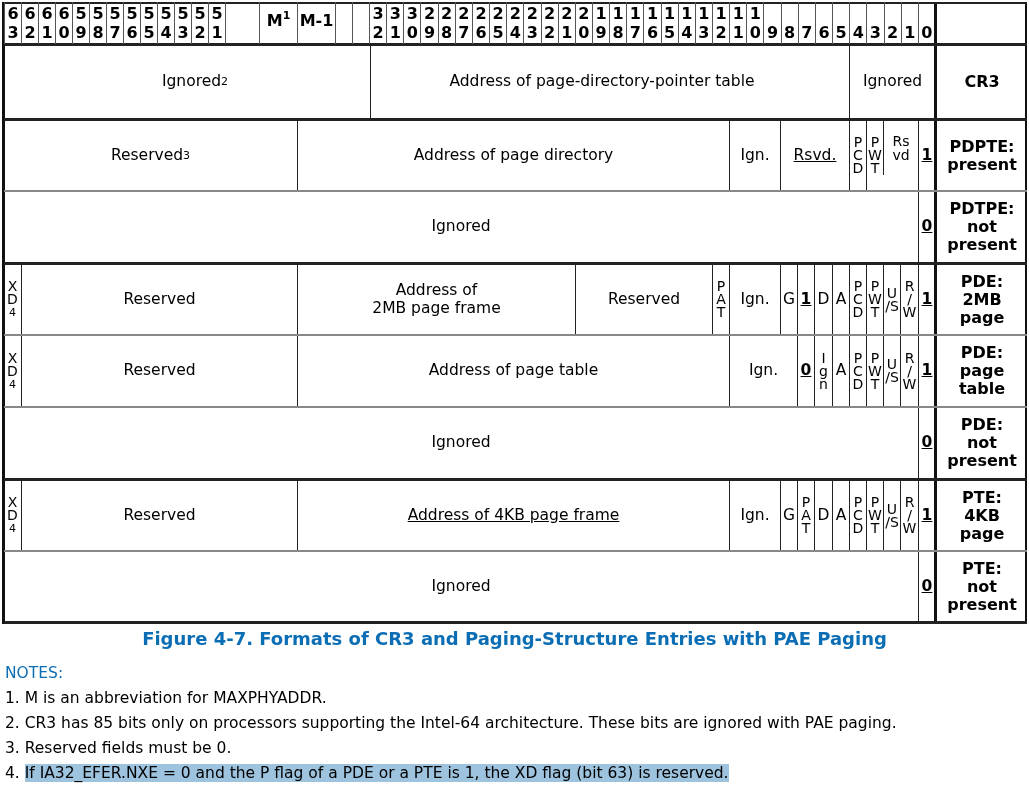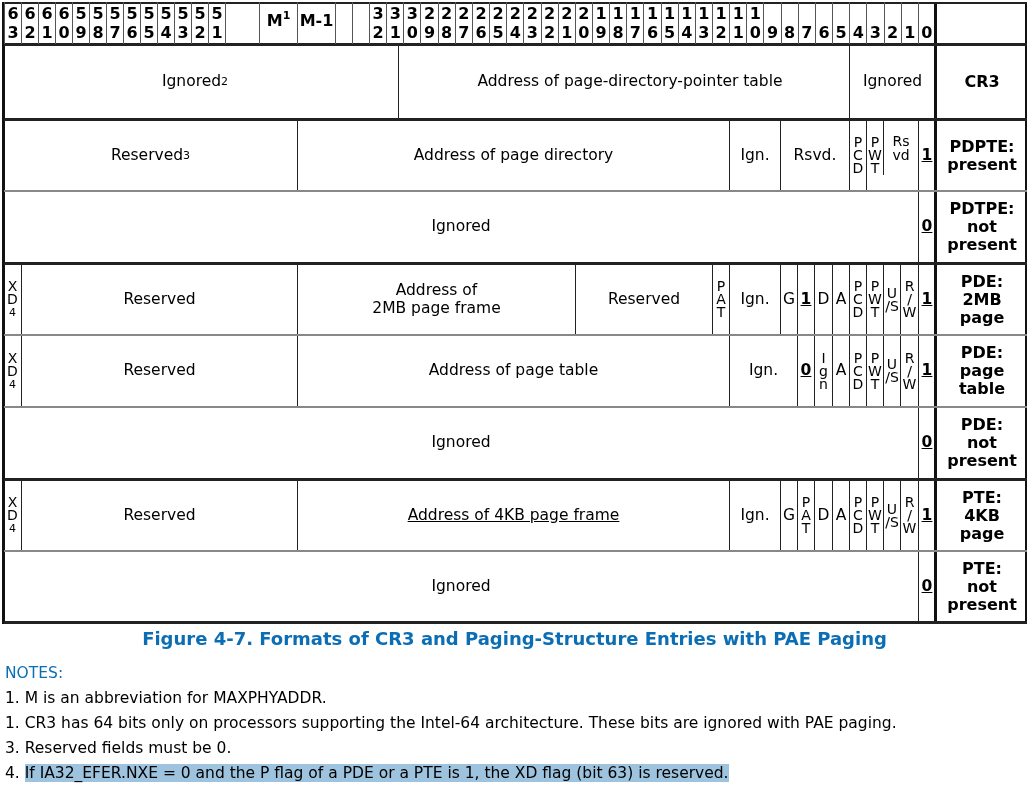--- a/index.html
+++ b/index.html
@@ -101,31 +101,31 @@
         <div class="hcell" style="left: 883.5px; width: 17.15px;"><span>&nbsp;<br>2</span></div>
         <div class="hcell" style="left: 900.65px; width: 17.15px;"><span>&nbsp;<br>1</span></div>
         <div class="hcell" style="left: 917.8px; width: 17.15px;"><span>&nbsp;<br>0</span></div>
       </div>
   </div>
 
   <div class="cell" style="left:4px;top:46px;width:382px;height:72px;border-left:none;">
       <span>Ignored</span>
       <sup>2</sup>
     </div>
-  <div class="cell" style="left:398px;top:46px;width:463px;height:72px;">Address of page-directory-pointer table</div>
+  <div class="cell" style="left:370px;top:46px;width:463px;height:72px;">Address of page-directory-pointer table</div>
   <div class="cell" style="left:849px;top:46px;width:86px;height:72px;">Ignored</div>
   <div class="lbl" style="top:46px;height:72px;">CR3</div>
 
   <div class="cell" style="left:4px;top:121px;width:293px;height:69px;border-left:none;">
       <span>Reserved</span>
       <sup>3</sup>
     </div>
   <div class="cell" style="left:297px;top:121px;width:432px;height:69px;">Address of page directory</div>
   <div class="cell" style="left:729px;top:121px;width:51px;height:69px;">Ign.</div>
-  <div class="cell" style="left:780px;top:121px;width:69px;height:69px;">Rsvd.</div>
+  <div class="cell" style="left:780px;top:121px;width:69px;height:69px;text-decoration:underline;">Rsvd.</div>
   <div class="cell vert" style="left:849px;top:121px;width:17px;height:69px;">
       <div>
         <span>P</span>
         <span>C</span>
         <span>D</span>
       </div>
     </div>
   <div class="cell vert" style="left:866px;top:121px;width:17px;height:69px;">
       <div>
         <span>P</span>
@@ -350,16 +350,16 @@
         <div>present</div>
       </div>
     </div>
 </div>
 
 <div id="caption">Figure 4-7.  Formats of CR3 and Paging-Structure Entries with PAE Paging</div>
 
 <div id="notes">
   <div class="title">NOTES:</div>
   <div class="note">1. M is an abbreviation for MAXPHYADDR.</div>
-  <div class="note">1. CR3 has 64 bits only on processors supporting the Intel-64 architecture. These bits are ignored with PAE paging.</div>
+  <div class="note">2. CR3 has 85 bits only on processors supporting the Intel-64 architecture. These bits are ignored with PAE paging.</div>
   <div class="note">3. Reserved fields must be 0.</div>
   <div class="note"><span>4. </span><span class="hl">If IA32_EFER.NXE = 0 and the P flag of a PDE or a PTE is 1, the XD flag (bit 63) is reserved.</span></div>
 </div>
 
 </body></html>

